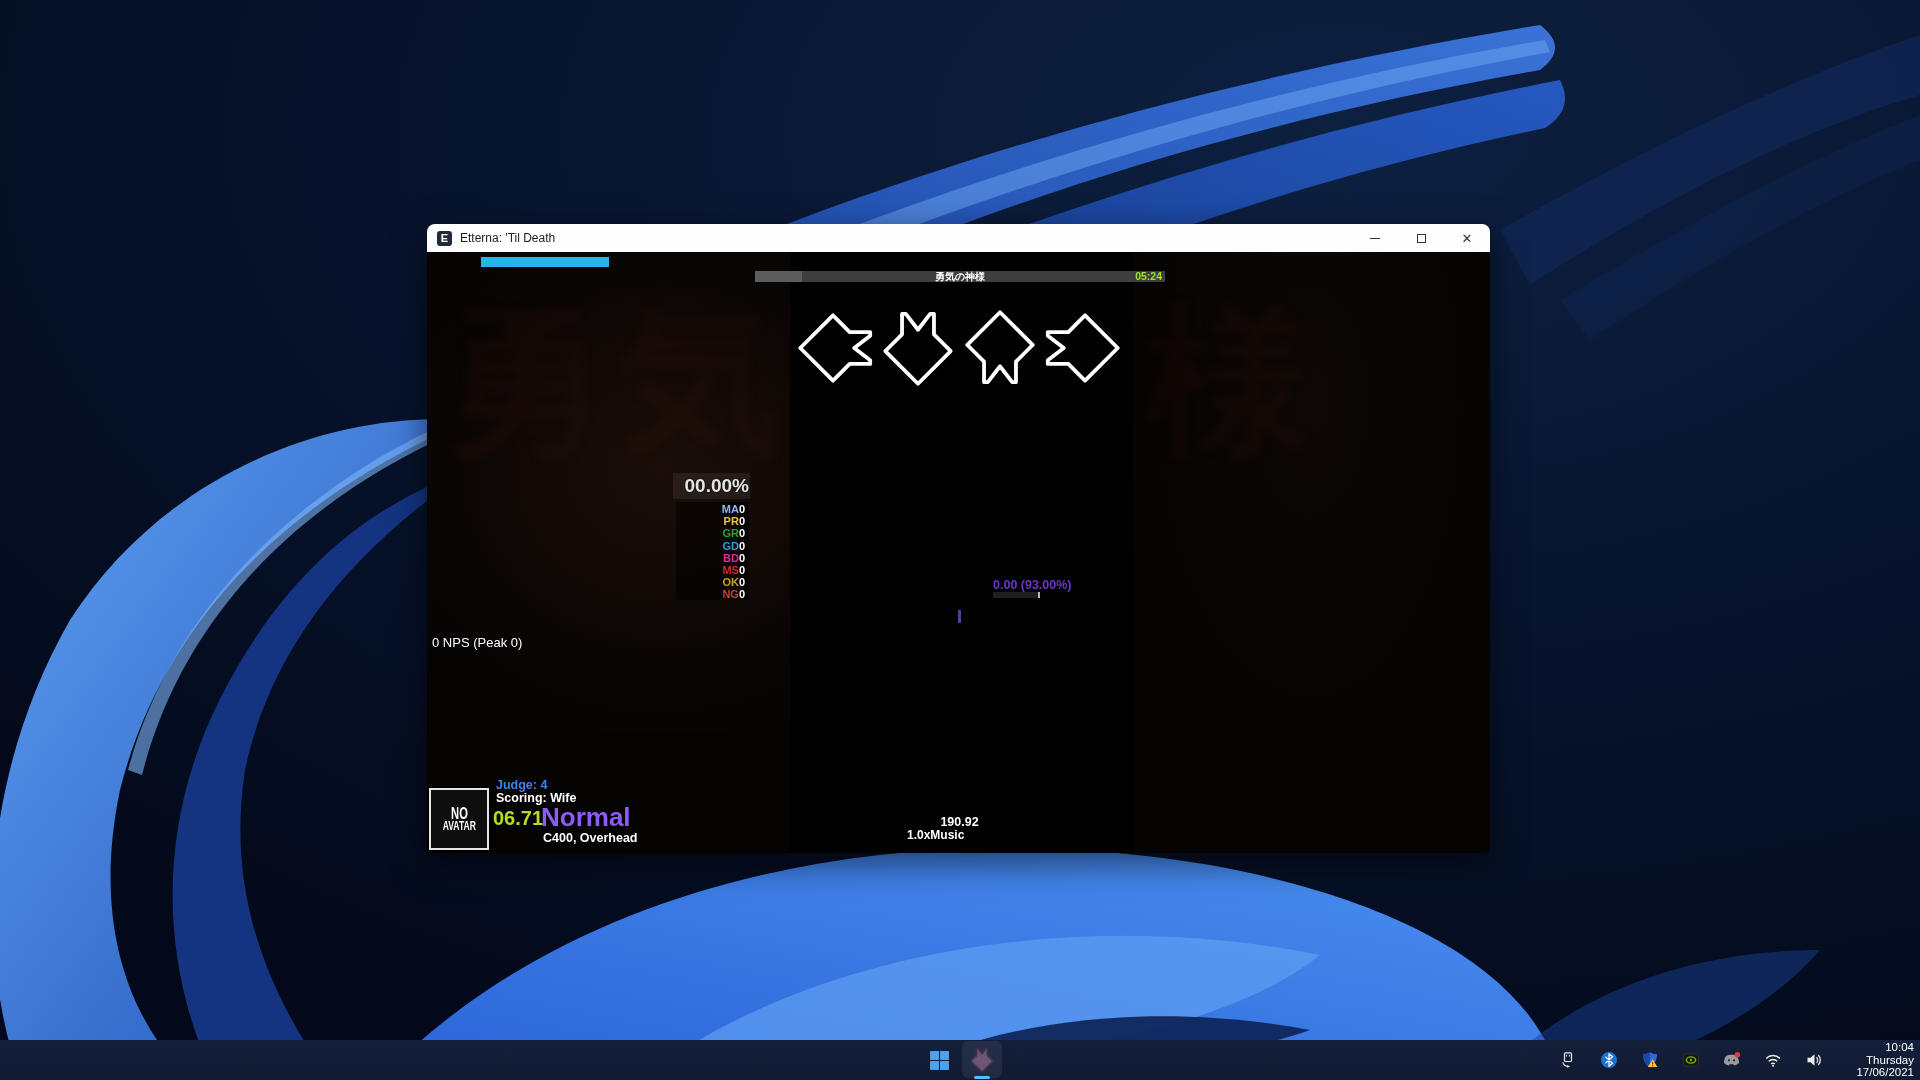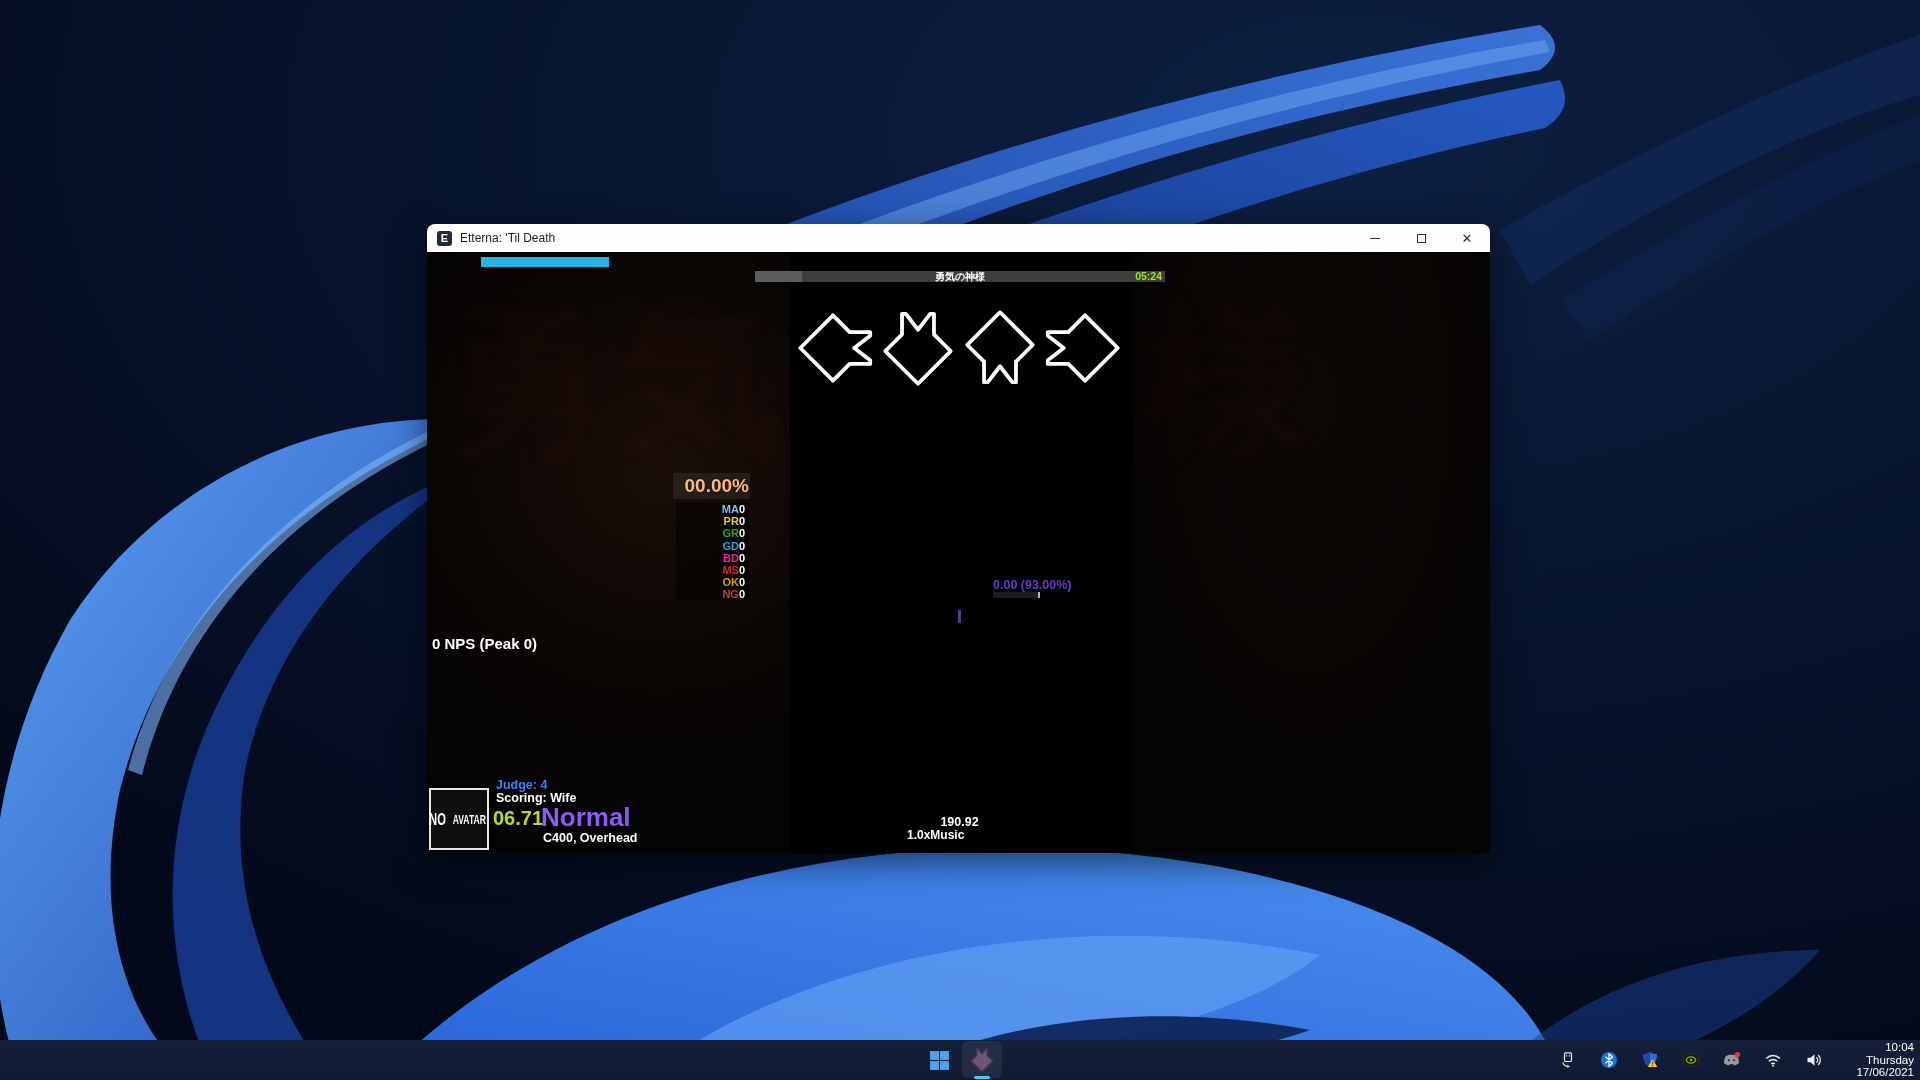--- a/index.html
+++ b/index.html
@@ -37,35 +37,35 @@
   .songbar { position:absolute; left:328px; top:19px; width:410px; height:11px; background:#3e3e3e; }
   .songbar-fill { position:absolute; left:0; top:0; width:47px; height:11px; background:#5d5d5d; }
   .songbar-title { position:absolute; left:0; top:0; width:100%; height:11px; text-align:center;
                    font-size:10px; line-height:11px; font-weight:bold; color:#fff; }
   .songbar-time { position:absolute; right:3px; top:0; height:11px; font-size:10.5px; line-height:11px; font-weight:bold; }
 
   .receptors { position:absolute; left:371px; top:56px; width:328px; height:80px; display:flex; gap:6px; }
 
   .pct-panel { position:absolute; left:246px; top:221px; width:77px; height:26px; background:rgba(255,255,255,.07); }
   .percent { position:absolute; left:228px; top:223px; width:94px; text-align:right;
-             font-size:19px; font-weight:bold; color:#fdba74; text-shadow:0 0 2px #000; }
+             font-size:19px; font-weight:bold; color:#e5e5e5; text-shadow:0 0 2px #000; }
   .judge-panel { position:absolute; left:249px; top:250px; width:73px; height:98px; background:rgba(0,0,0,.5); }
   .judgments { position:absolute; left:252px; top:251px; width:66px; }
   .j-row { display:flex; justify-content:flex-end; height:12.2px; font-size:11px; font-weight:bold; line-height:12px; }
   .j-count { color:#fff; }
 
-  .nps { position:absolute; left:5px; top:383px; font-size:15px; font-weight:bold; color:#fff; }
+  .nps { position:absolute; left:5px; top:383px; font-size:13px; font-weight:normal; color:#fff; }
 
   .mean { position:absolute; left:566px; top:326px; font-size:12.5px; font-weight:bold; }
   .mean-bar { position:absolute; left:566px; top:340px; width:45px; height:6px; background:#1e1e1e; }
   .mean-bar-tick { position:absolute; right:-2px; top:0; width:2px; height:6px; background:#b9b9b9; }
   .error-tick { position:absolute; left:531px; top:358px; width:3px; height:13px; background:#5a3a96; }
 
   .avatar { position:absolute; left:2px; top:536px; width:60px; height:62px; background:#0e0e0e;
-            border:2px solid #e6e6e6; outline:2px solid #000; display:flex; 
+            border:2px solid #e6e6e6; outline:2px solid #000; display:flex; flex-direction:column;
             align-items:center; justify-content:center; color:#fff; }
   .avatar .l1 { font-size:14px; font-weight:bold; transform:scale(.8,1.15); line-height:13px; }
   .avatar .l2 { font-size:11px; font-weight:bold; transform:scale(.78,1.2); line-height:11px; }
 
   .judge-line { position:absolute; left:69px; top:527px; font-size:12.5px; font-weight:bold; color:#3b82f6; line-height:12.5px; }
   .scoring-line { position:absolute; left:69px; top:540px; font-size:12.5px; font-weight:bold; color:#fff; line-height:12.5px; }
   .rating { position:absolute; left:66px; top:550px; font-size:20px; font-weight:bold; line-height:33px; }
   .difficulty { position:absolute; left:114px; top:552px; font-size:26px; font-weight:bold; line-height:27px; }
   .mods { position:absolute; left:116px; top:579px; font-size:12.5px; font-weight:bold; color:#fff; }
 

